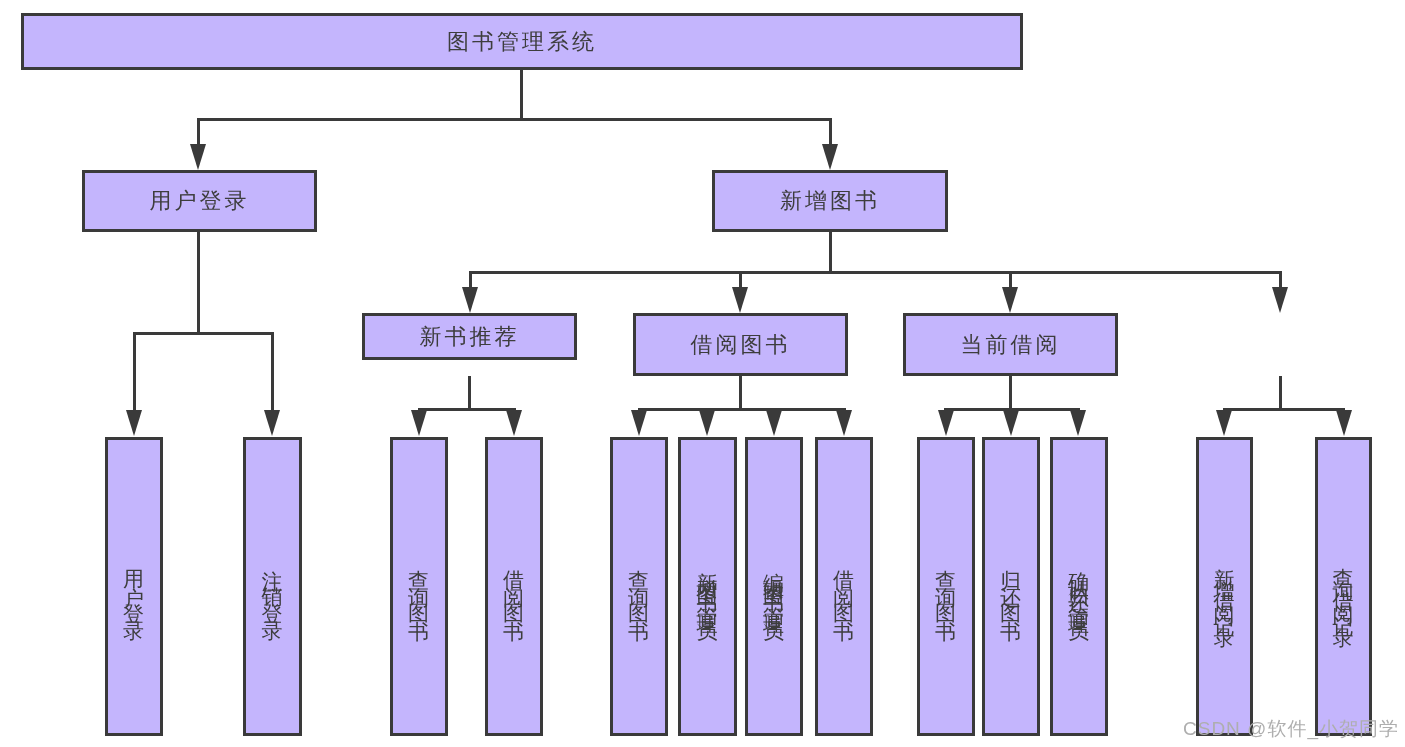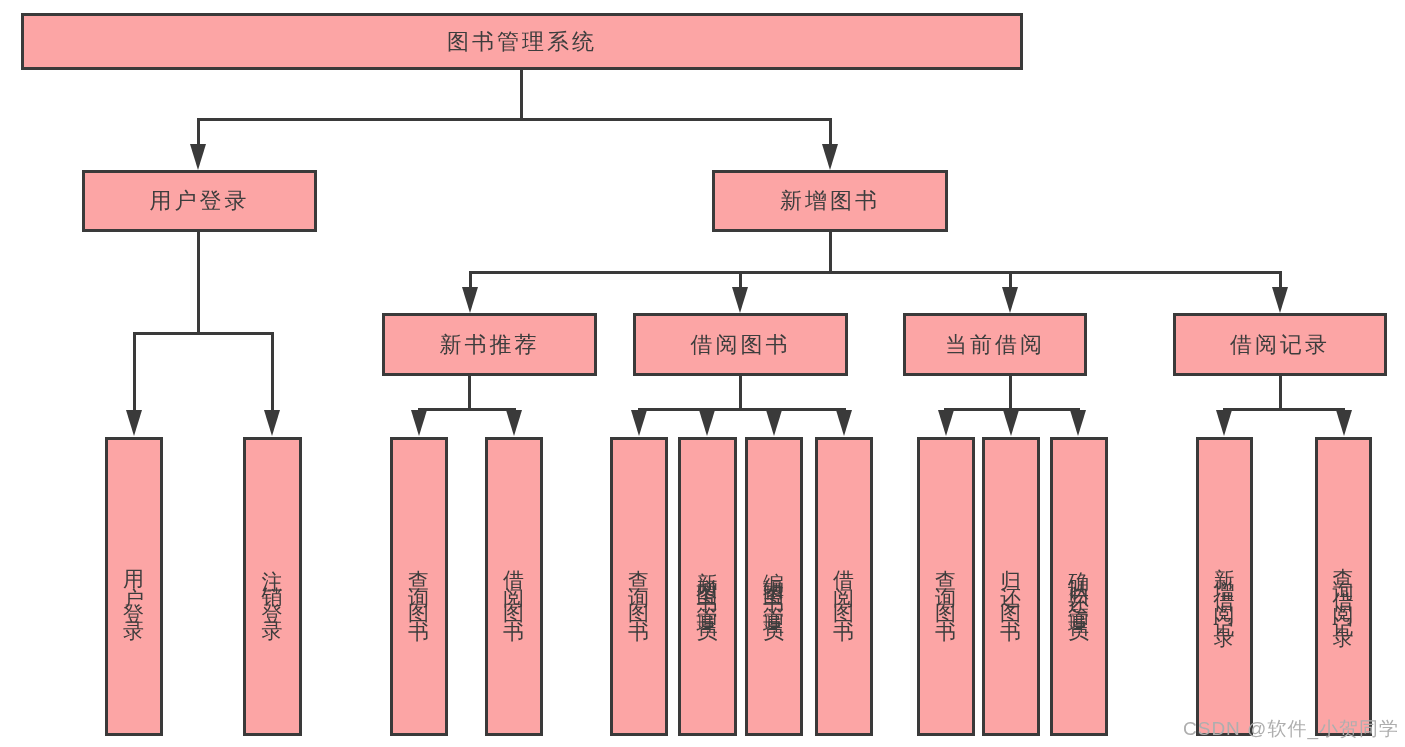--- a/index.html
+++ b/index.html
@@ -3,21 +3,21 @@
 <meta charset="utf-8">
 <style>
   html,body{margin:0;padding:0;background:#ffffff;}
   .canvas{
     position:relative;width:1405px;height:747px;background:#ffffff;
     font-family:"Liberation Sans","DejaVu Sans",sans-serif;
     color:#3d3d3d;overflow:hidden;
   }
   .box{
     position:absolute;box-sizing:border-box;
-    border:3px solid #3a3a3a;background:#fca5a5;
+    border:3px solid #3a3a3a;background:#c4b5fd;
     display:flex;align-items:center;justify-content:center;
   }
   .box .lbl{
     font-size:22px;letter-spacing:3px;color:#3d3d3d;white-space:nowrap;
   }
   .leaf .lbl{
     writing-mode:vertical-rl;text-orientation:mixed;
     font-size:21px;white-space:normal;line-height:1;
   }
   .s4 .lbl{letter-spacing:17px;}
@@ -69,31 +69,28 @@
   <div class="hline" style="left:469px;top:271px;width:813px"></div>
   <div class="vline" style="left:469px;top:271px;height:18px"></div>
   <div class="arrow" style="left:462px;top:287px"></div>
   <div class="vline" style="left:739px;top:271px;height:18px"></div>
   <div class="arrow" style="left:732px;top:287px"></div>
   <div class="vline" style="left:1009px;top:271px;height:18px"></div>
   <div class="arrow" style="left:1002px;top:287px"></div>
   <div class="vline" style="left:1279px;top:271px;height:18px"></div>
   <div class="arrow" style="left:1272px;top:287px"></div>
 
-  <div class="box" style="left:382px;top:313px;width:215px;height:63px">
+  <div class="box" style="left:362px;top:313px;width:215px;height:47px">
     <span class="lbl">新书推荐</span>
   </div>
   <div class="box" style="left:633px;top:313px;width:215px;height:63px">
     <span class="lbl">借阅图书</span>
   </div>
-  <div class="box" style="left:903px;top:313px;width:184px;height:63px">
+  <div class="box" style="left:903px;top:313px;width:215px;height:63px">
     <span class="lbl">当前借阅</span>
-  </div>
-  <div class="box" style="left:1173px;top:313px;width:214px;height:63px">
-    <span class="lbl">借阅记录</span>
   </div>
 
   <div class="vline" style="left:468px;top:376px;height:34px"></div>
   <div class="hline" style="left:418px;top:408px;width:98px"></div>
   <div class="arrow" style="left:411px;top:410px"></div>
   <div class="arrow" style="left:506px;top:410px"></div>
 
   <div class="vline" style="left:739px;top:376px;height:34px"></div>
   <div class="hline" style="left:638px;top:408px;width:208px"></div>
   <div class="arrow" style="left:631px;top:410px"></div>

